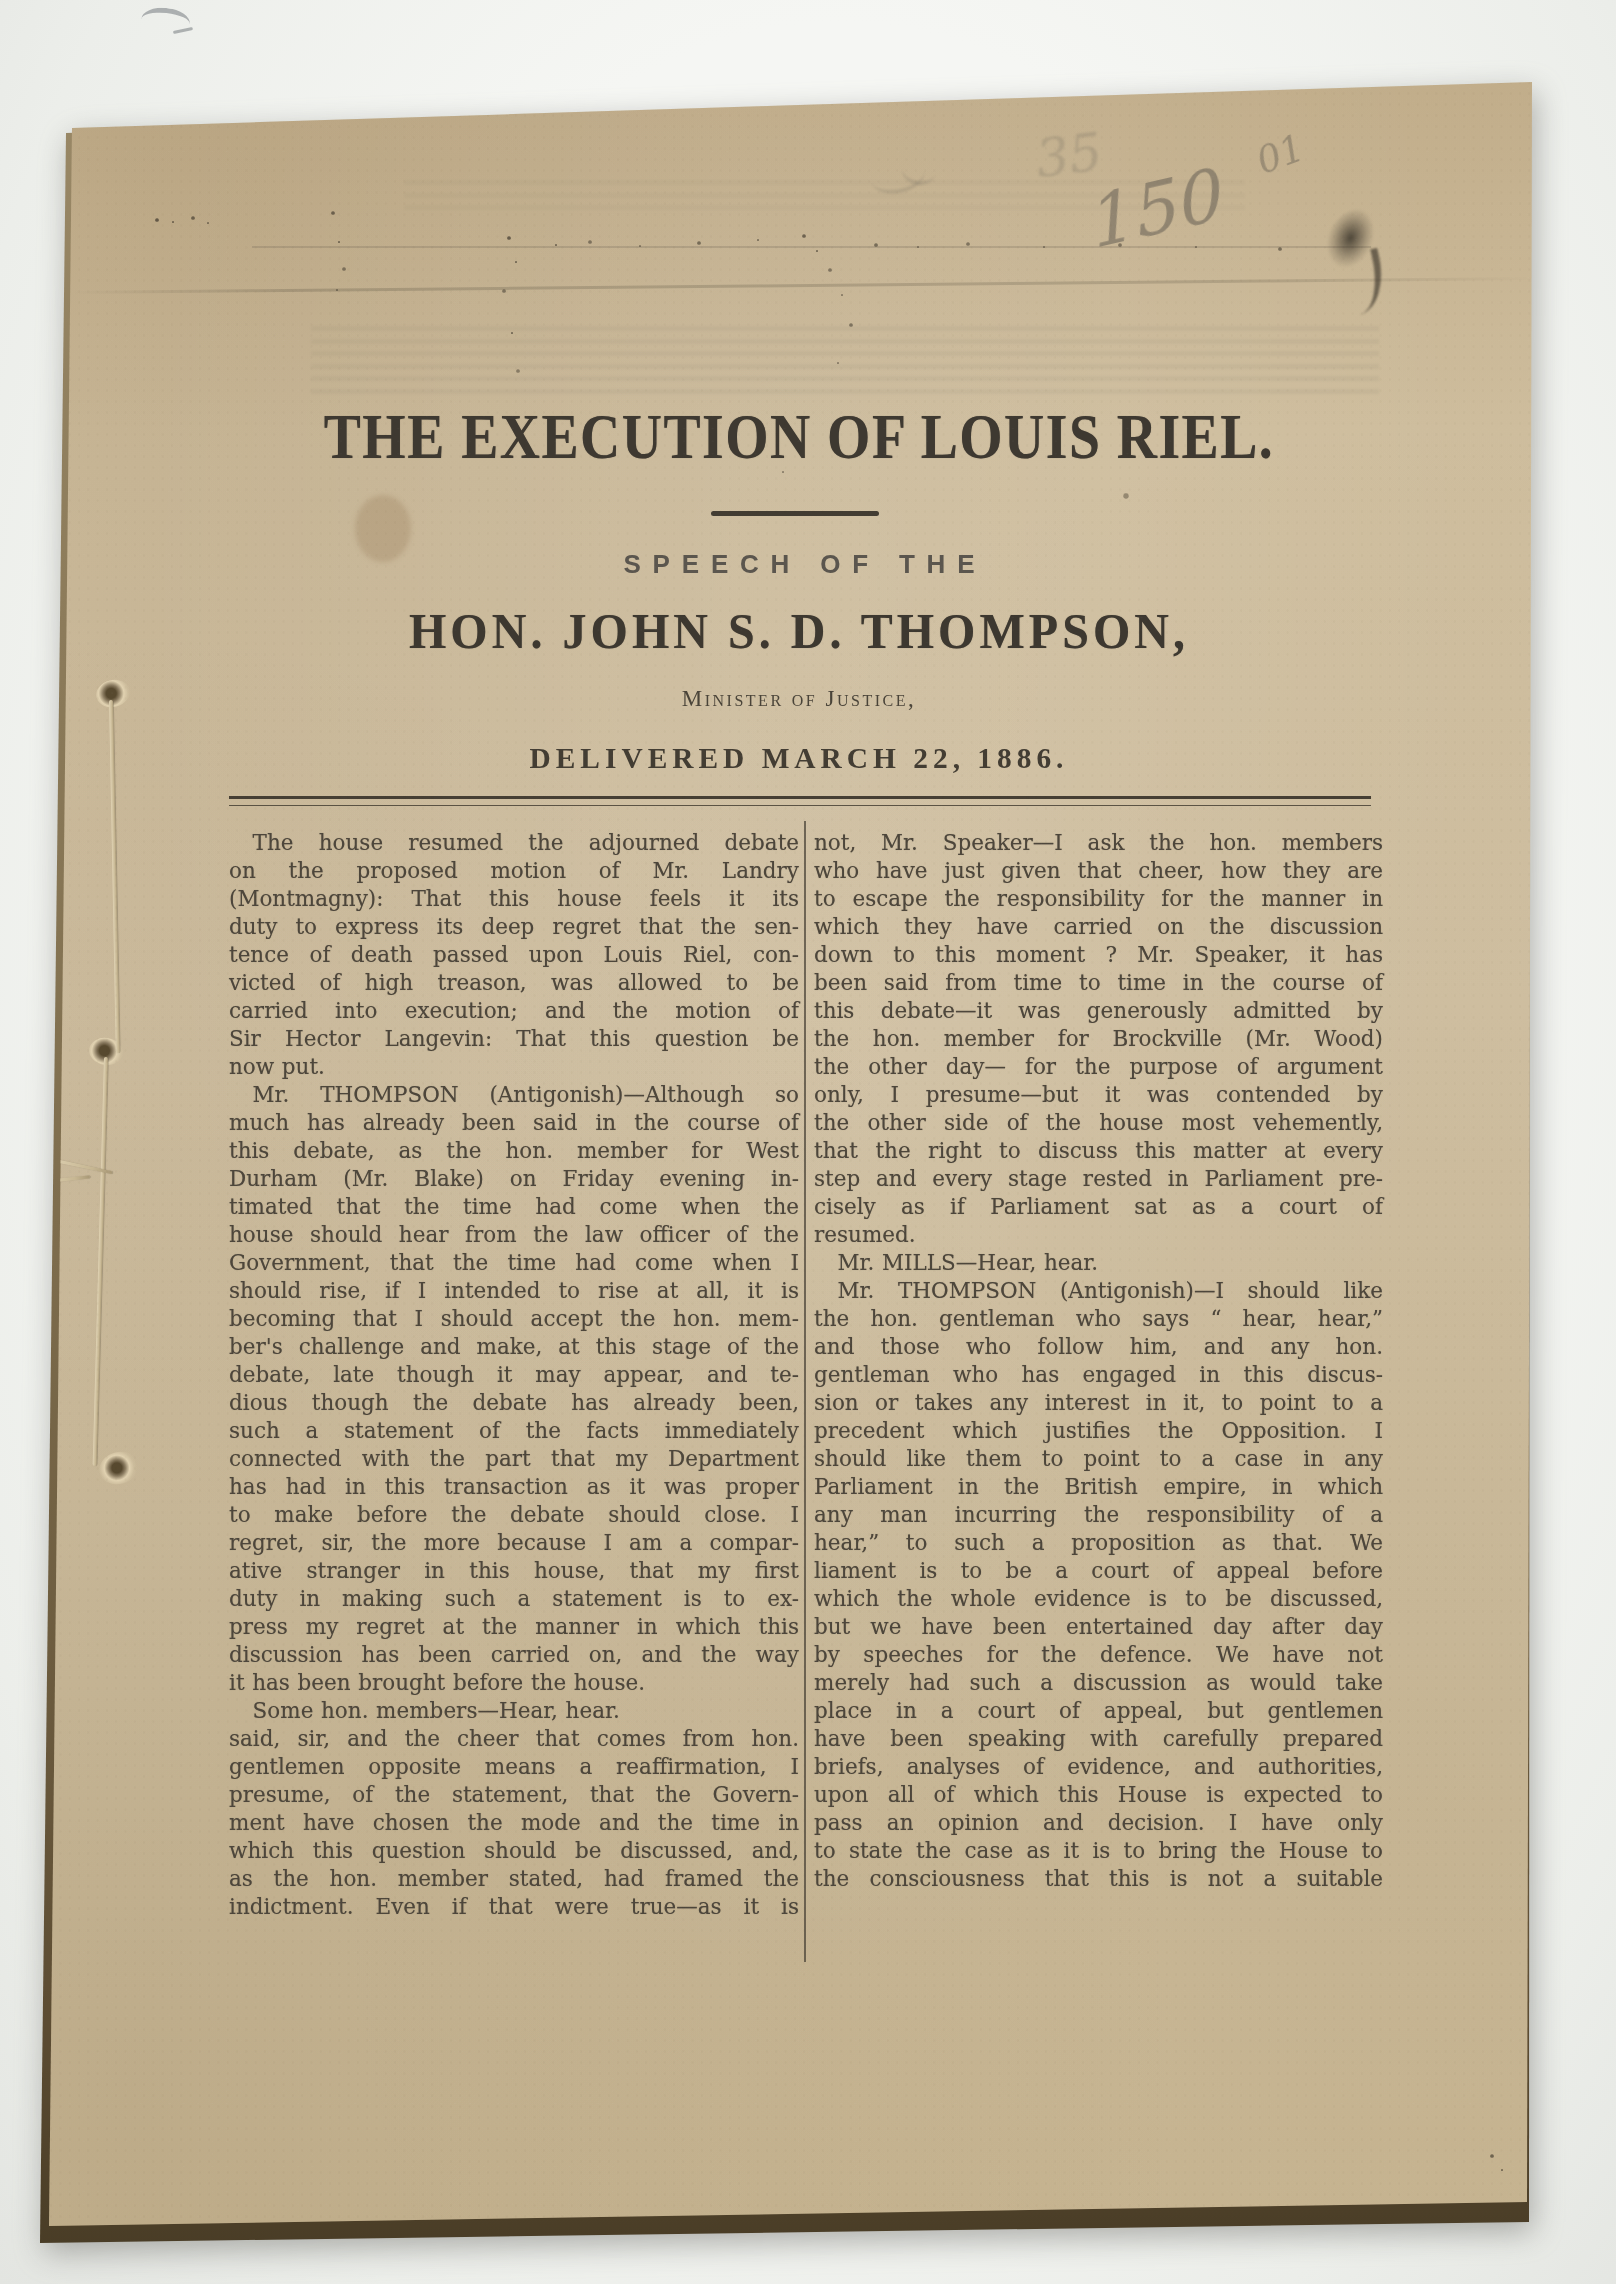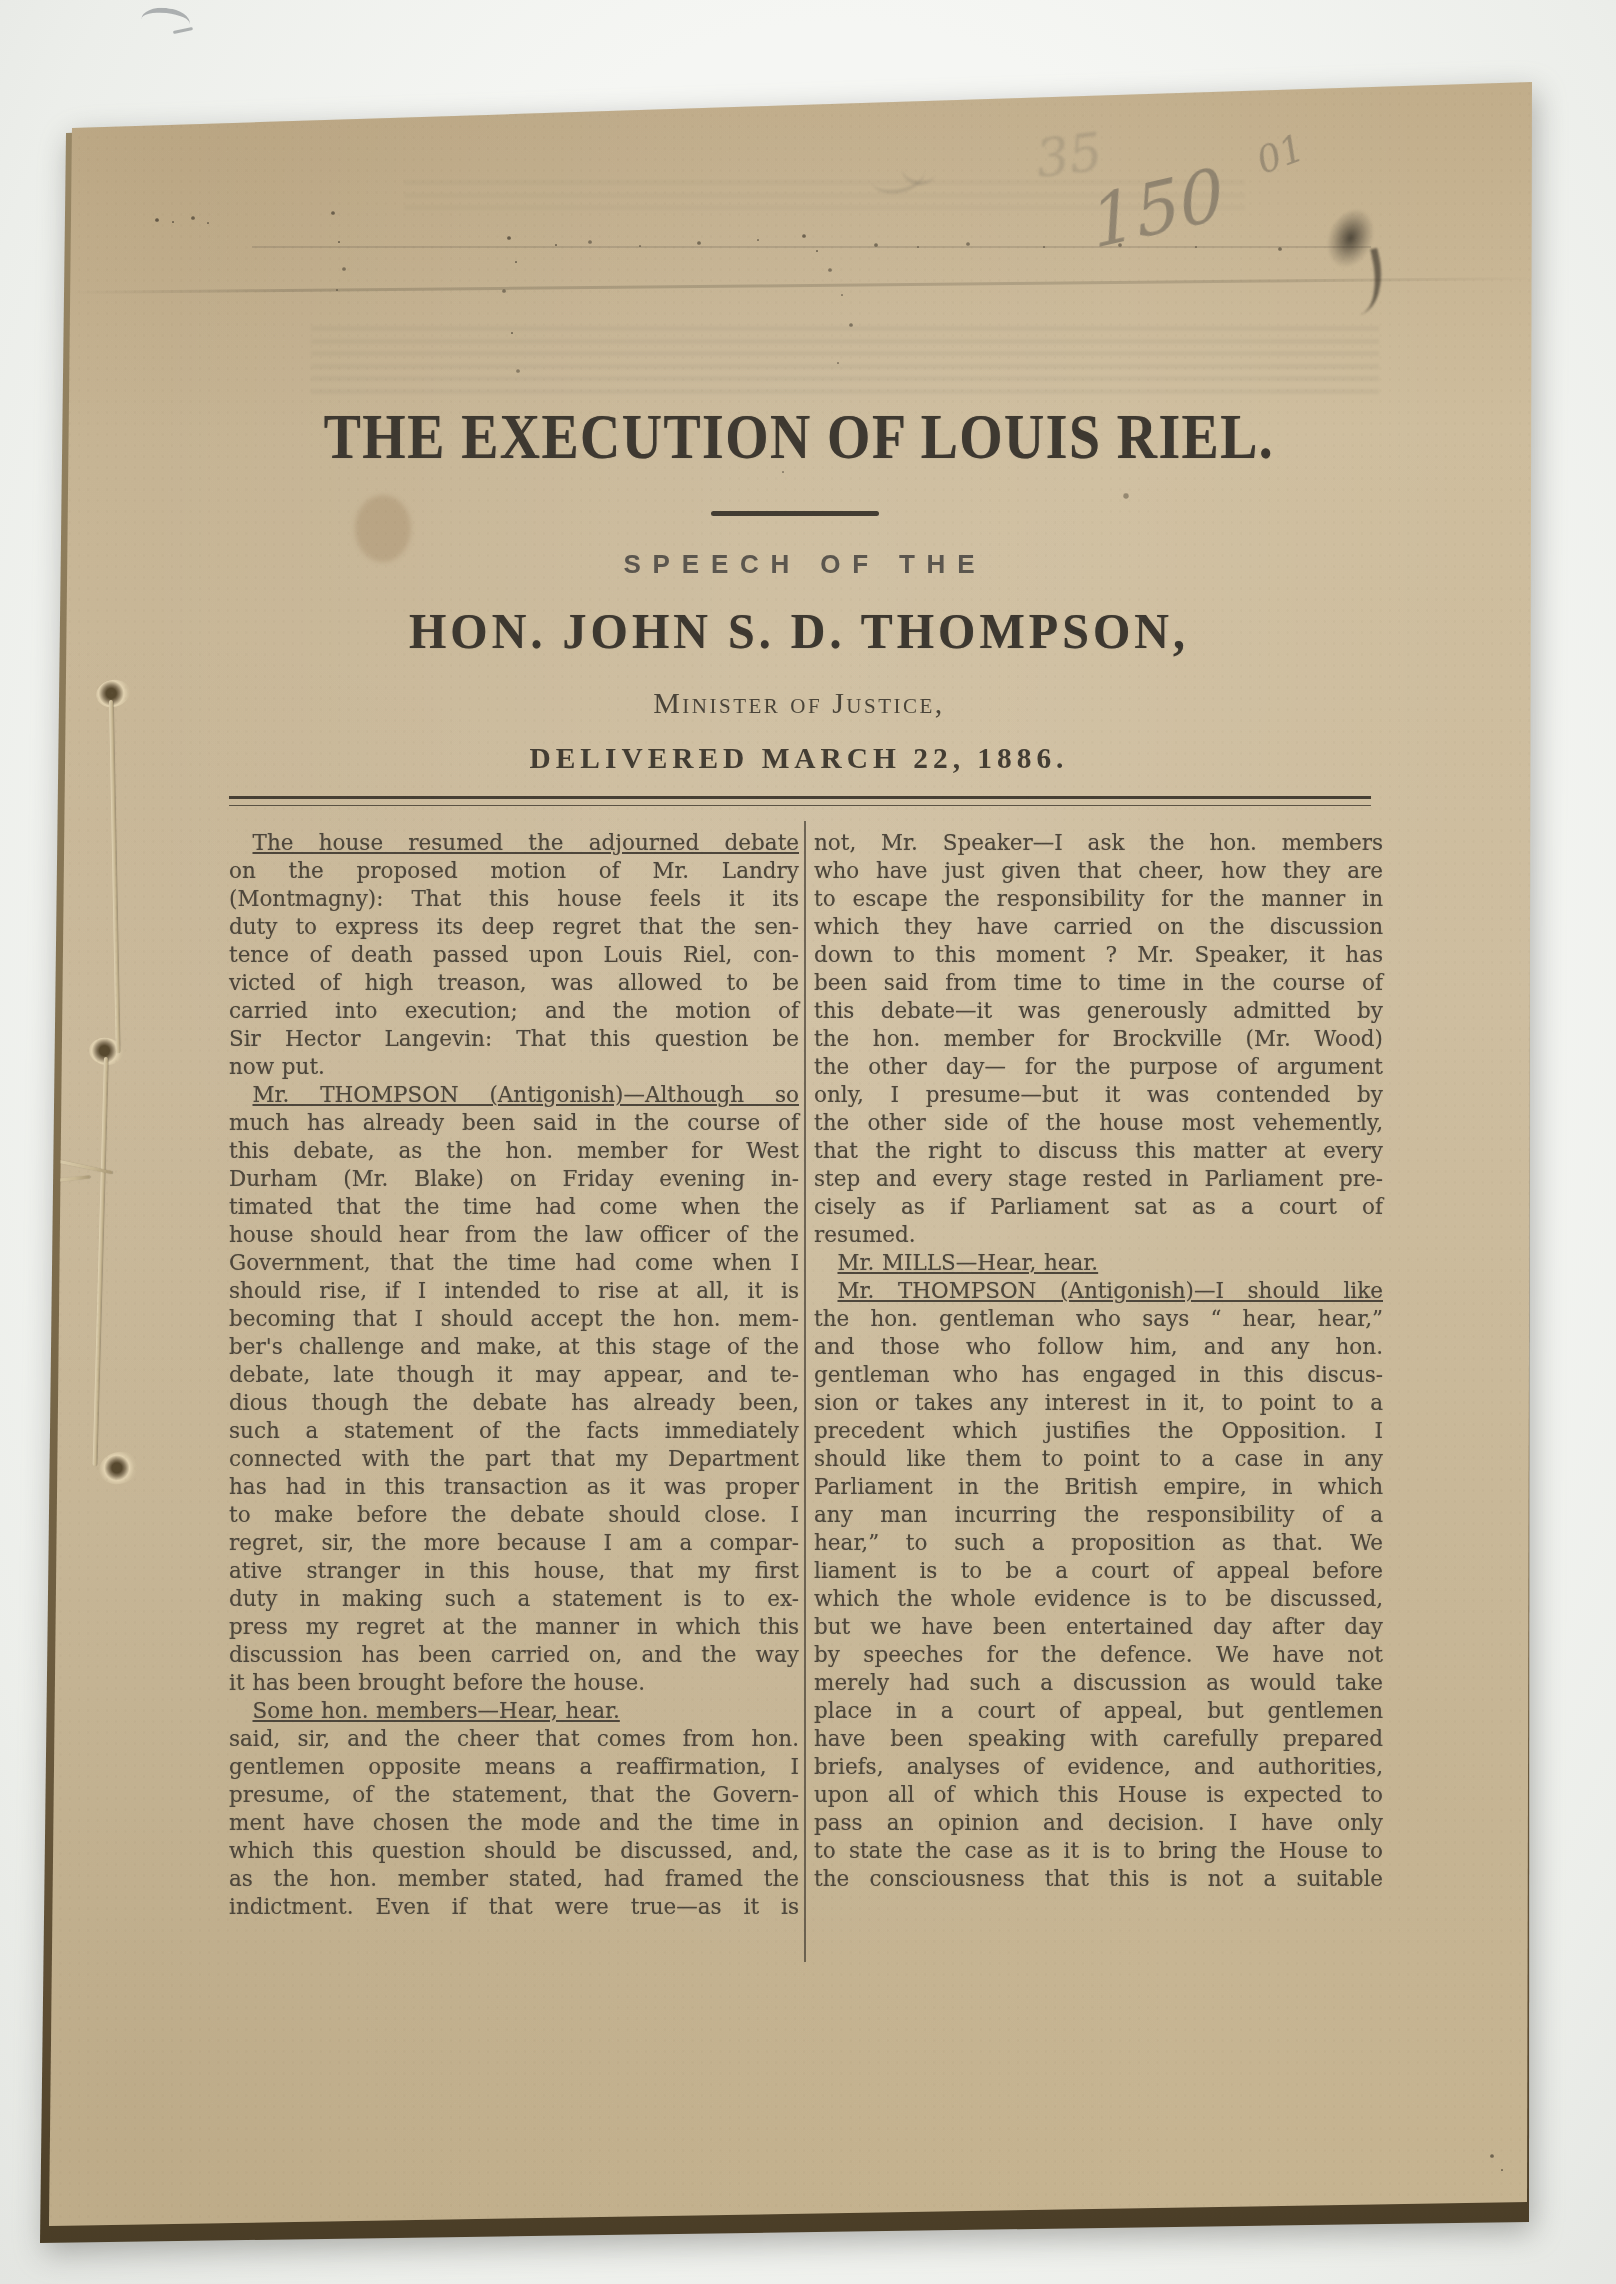--- a/index.html
+++ b/index.html
@@ -81,36 +81,36 @@
   .title{top:405px;font-family:"Liberation Serif",serif;font-weight:bold;font-size:64px;
     letter-spacing:1.7px;transform:scaleX(.87);line-height:1;
     text-shadow:0 0 0.8px rgba(62,57,49,.55);}
   .title-rule{position:absolute;left:711px;top:511px;width:168px;height:5px;background:#423c32;
     border-radius:2.5px;}
   .speech-of{top:549px;font-family:"Liberation Sans",sans-serif;font-weight:bold;font-size:26px;
     letter-spacing:11.8px;color:#5b564e;text-indent:11.8px;}
   .speaker{top:606px;font-family:"Liberation Serif",serif;font-weight:bold;font-size:50px;
     letter-spacing:4.2px;transform:scaleX(.96);line-height:1;color:#3d3830;
     text-shadow:0 0 0.8px rgba(61,56,48,.5);}
-  .role{top:686px;font-family:"Liberation Serif",serif;font-variant:small-caps;font-size:30px;
+  .role{top:686px;font-family:"Liberation Serif",serif;font-variant:small-caps;font-size:23px;
     letter-spacing:2.5px;color:#4a4439;}
   .delivered{top:742px;font-family:"Liberation Serif",serif;font-weight:bold;font-size:29.4px;
     letter-spacing:5px;color:#433d33;}
   .double-rule{position:absolute;left:229px;top:796px;width:1142px;height:5.9px;
     border-top:3.4px solid #463f34;border-bottom:1.7px solid rgba(70,63,52,.85);}
   
   .col{position:absolute;top:829px;width:570px;font-size:21.5px;line-height:28px;
     color:#4d463b;text-shadow:0 0 0.8px rgba(77,70,59,.45);word-spacing:0.8px;}
   .col.left{left:229px;}
   .col.right{left:814px;width:569px;}
   .col-divider{position:absolute;left:804px;top:821px;width:1.7px;height:1141px;
     background:rgba(72,65,54,.72);}
   .tline{text-align:justify;text-align-last:justify;}
   .tline.rag{text-align-last:left;}
-  .tline.ind{text-indent:23.6px;text-decoration:underline;}
+  .tline.ind{text-indent:23.6px;}
 </style>
 </head>
 <body>
 
 <div class="stage">
   <div class="bg-mark1"></div>
   <div class="bg-mark2"></div>
 
   <div class="paper-wrap">
     <div class="under-pages"></div>

